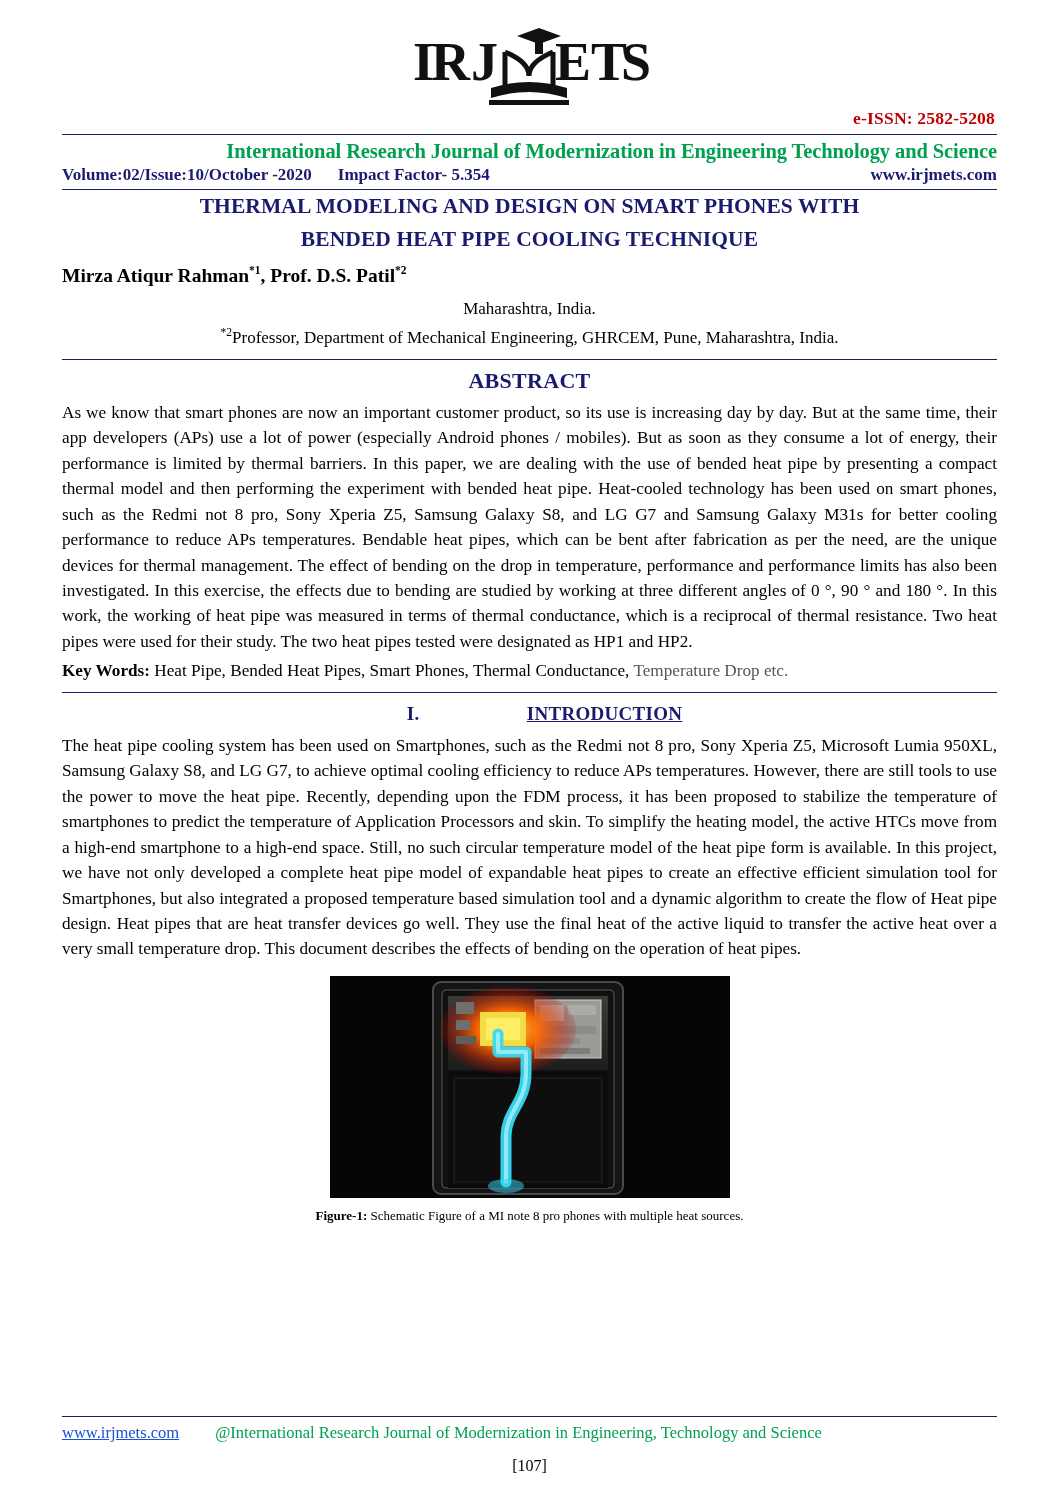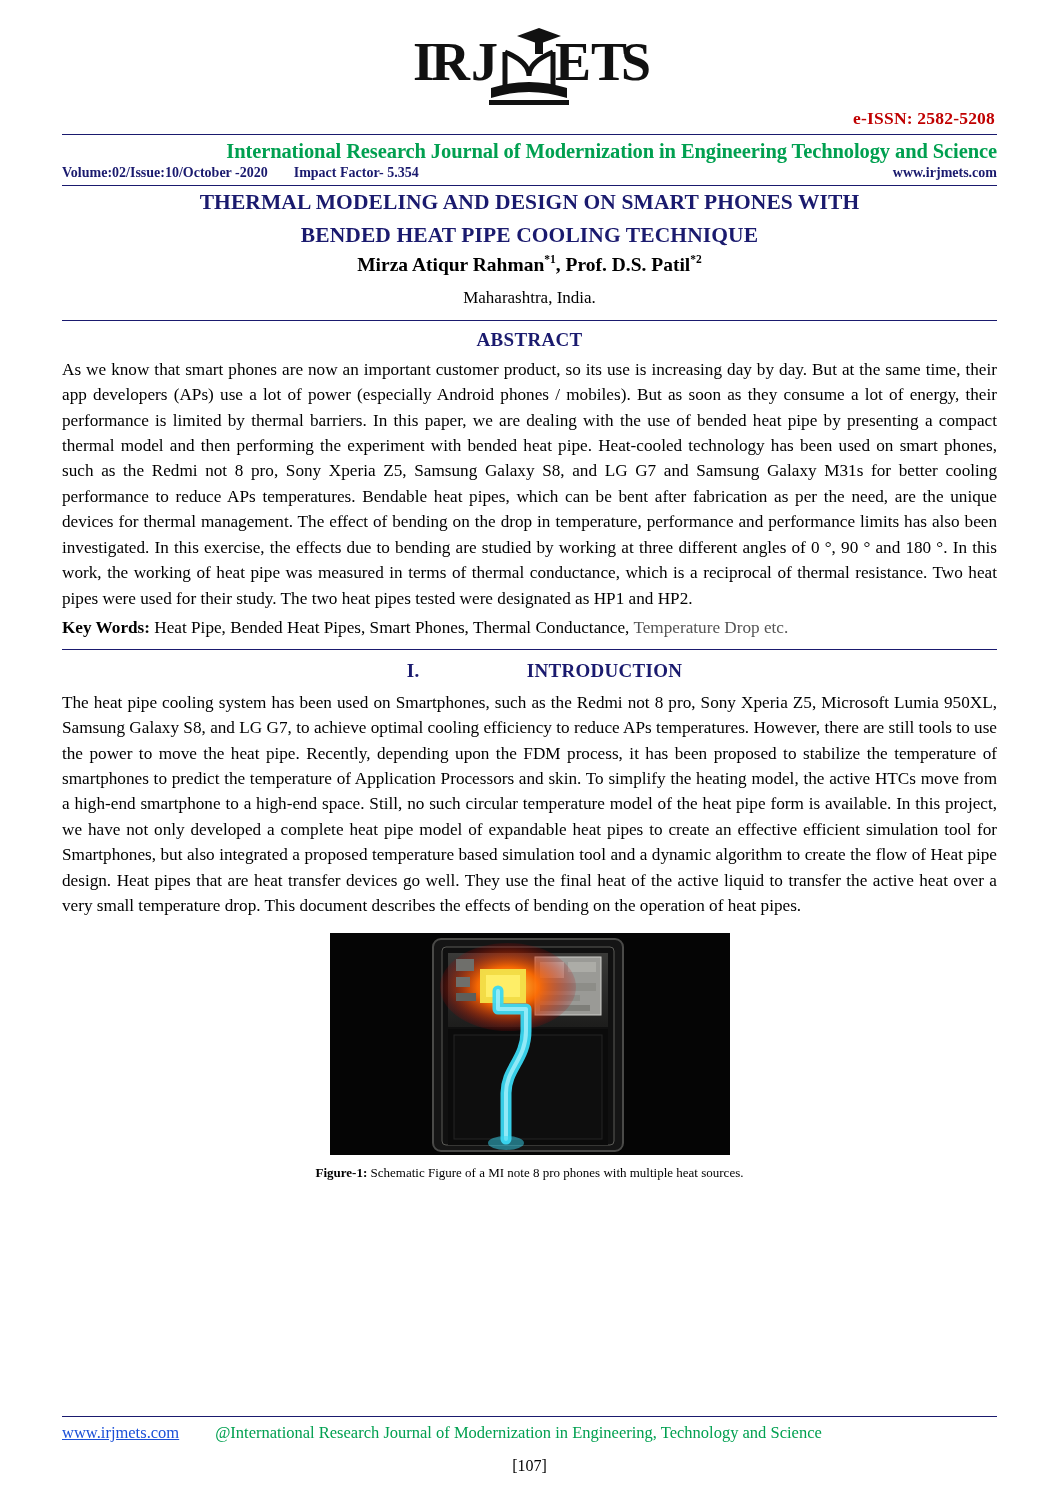--- a/index.html
+++ b/index.html
@@ -53,45 +53,44 @@
     margin-top: 5px;
     border-top: 1.6px solid #1a1a6e;
     padding-top: 5px;
     letter-spacing: -0.1px;
   }
   .meta-row {
     display: flex;
     justify-content: space-between;
     align-items: center;
     font-weight: bold;
-    font-size: 14px;
+    font-size: 17px;
     color: #1a1a6e;
     border-top: 0px;
     padding-top: 2px;
     padding-bottom: 4px;
     border-bottom: 1.6px solid #1a1a6e;
   }
   .meta-row .vol { flex: 0 0 auto; }
   .meta-row .impact { flex: 0 0 auto; margin-left: 26px;}
   .meta-row .web { flex: 0 0 auto; margin-left: auto; }
 
   
   .paper-title {
     text-align: center;
     color: #1a1a6e;
     font-weight: bold;
     font-size: 21.5px;
     line-height: 1.55;
     letter-spacing: .1px;
   }
   .authors {
-    text-align: center;
     font-weight: bold;
     font-size: 19.5px;
-    margin-top: 0;
+    margin-top: 7px;
   }
   .affil {
     text-align: center;
     font-size: 17px;
     line-height: 1.62;
     margin-top: 9px;
   }
   .affil .sup, .authors .sup, sup {
     font-size: 11.5px;
     vertical-align: super;
@@ -99,31 +98,32 @@
   .rule {
     border-bottom: 1.3px solid #1a1a6e;
     margin-top: 8px;
   }
 
   
   .section-head {
     text-align: center;
     color: #1a1a6e;
     font-weight: bold;
-    font-size: 19px;
+    font-size: 22px;
     margin: 8px 0 6px 0;
     letter-spacing: .3px;
   }
   .intro-head {
     color: #1a1a6e;
     font-weight: bold;
     font-size: 19px;
     margin: 10px 0 8px 0;
     text-align: center;
     letter-spacing: .3px;
+    text-decoration: underline;
   }
   .intro-head .numeral {
     display: inline-block;
     width: 120px;
     text-align: left;
     margin-left: 30px;
   }
 
   
   p.body {
@@ -237,20 +237,21 @@
     <div>THERMAL MODELING AND DESIGN ON SMART PHONES WITH</div>
     <div>BENDED HEAT PIPE COOLING TECHNIQUE</div>
   </div>
 
   <div class="authors">
     Mirza Atiqur Rahman<sup>*1</sup>, Prof. D.S. Patil<sup>*2</sup>
   </div>
 
   <div class="affil">
     <div>Maharashtra, India.</div>
+    <div><sup>*2</sup>Professor, Department of Mechanical Engineering, GHRCEM, Pune, Maharashtra, India.</div>
   </div>
 
   <div class="rule"></div>
 
   <div class="section-head">ABSTRACT</div>
   <p class="body">As we know that smart phones are now an important customer product, so its use is increasing day by day. But at the same time, their app developers (APs) use a lot of power (especially Android phones / mobiles). But as soon as they consume a lot of energy, their performance is limited by thermal barriers. In this paper, we are dealing with the use of bended heat pipe by presenting a compact thermal model and then performing the experiment with bended heat pipe. Heat-cooled technology has been used on smart phones, such as the Redmi not 8 pro, Sony Xperia Z5, Samsung Galaxy S8, and LG G7 and Samsung Galaxy M31s for better cooling performance to reduce APs temperatures. Bendable heat pipes, which can be bent after fabrication as per the need, are the unique devices for thermal management. The effect of bending on the drop in temperature, performance and performance limits has also been investigated. In this exercise, the effects due to bending are studied by working at three different angles of 0 °, 90 ° and 180 °. In this work, the working of heat pipe was measured in terms of thermal conductance, which is a reciprocal of thermal resistance. Two heat pipes were used for their study. The two heat pipes tested were designated as HP1 and HP2.</p>
 
   <div class="keywords">
     <b>Key Words:</b>
     <span>Heat Pipe, Bended Heat Pipes, Smart Phones, Thermal Conductance,</span>

